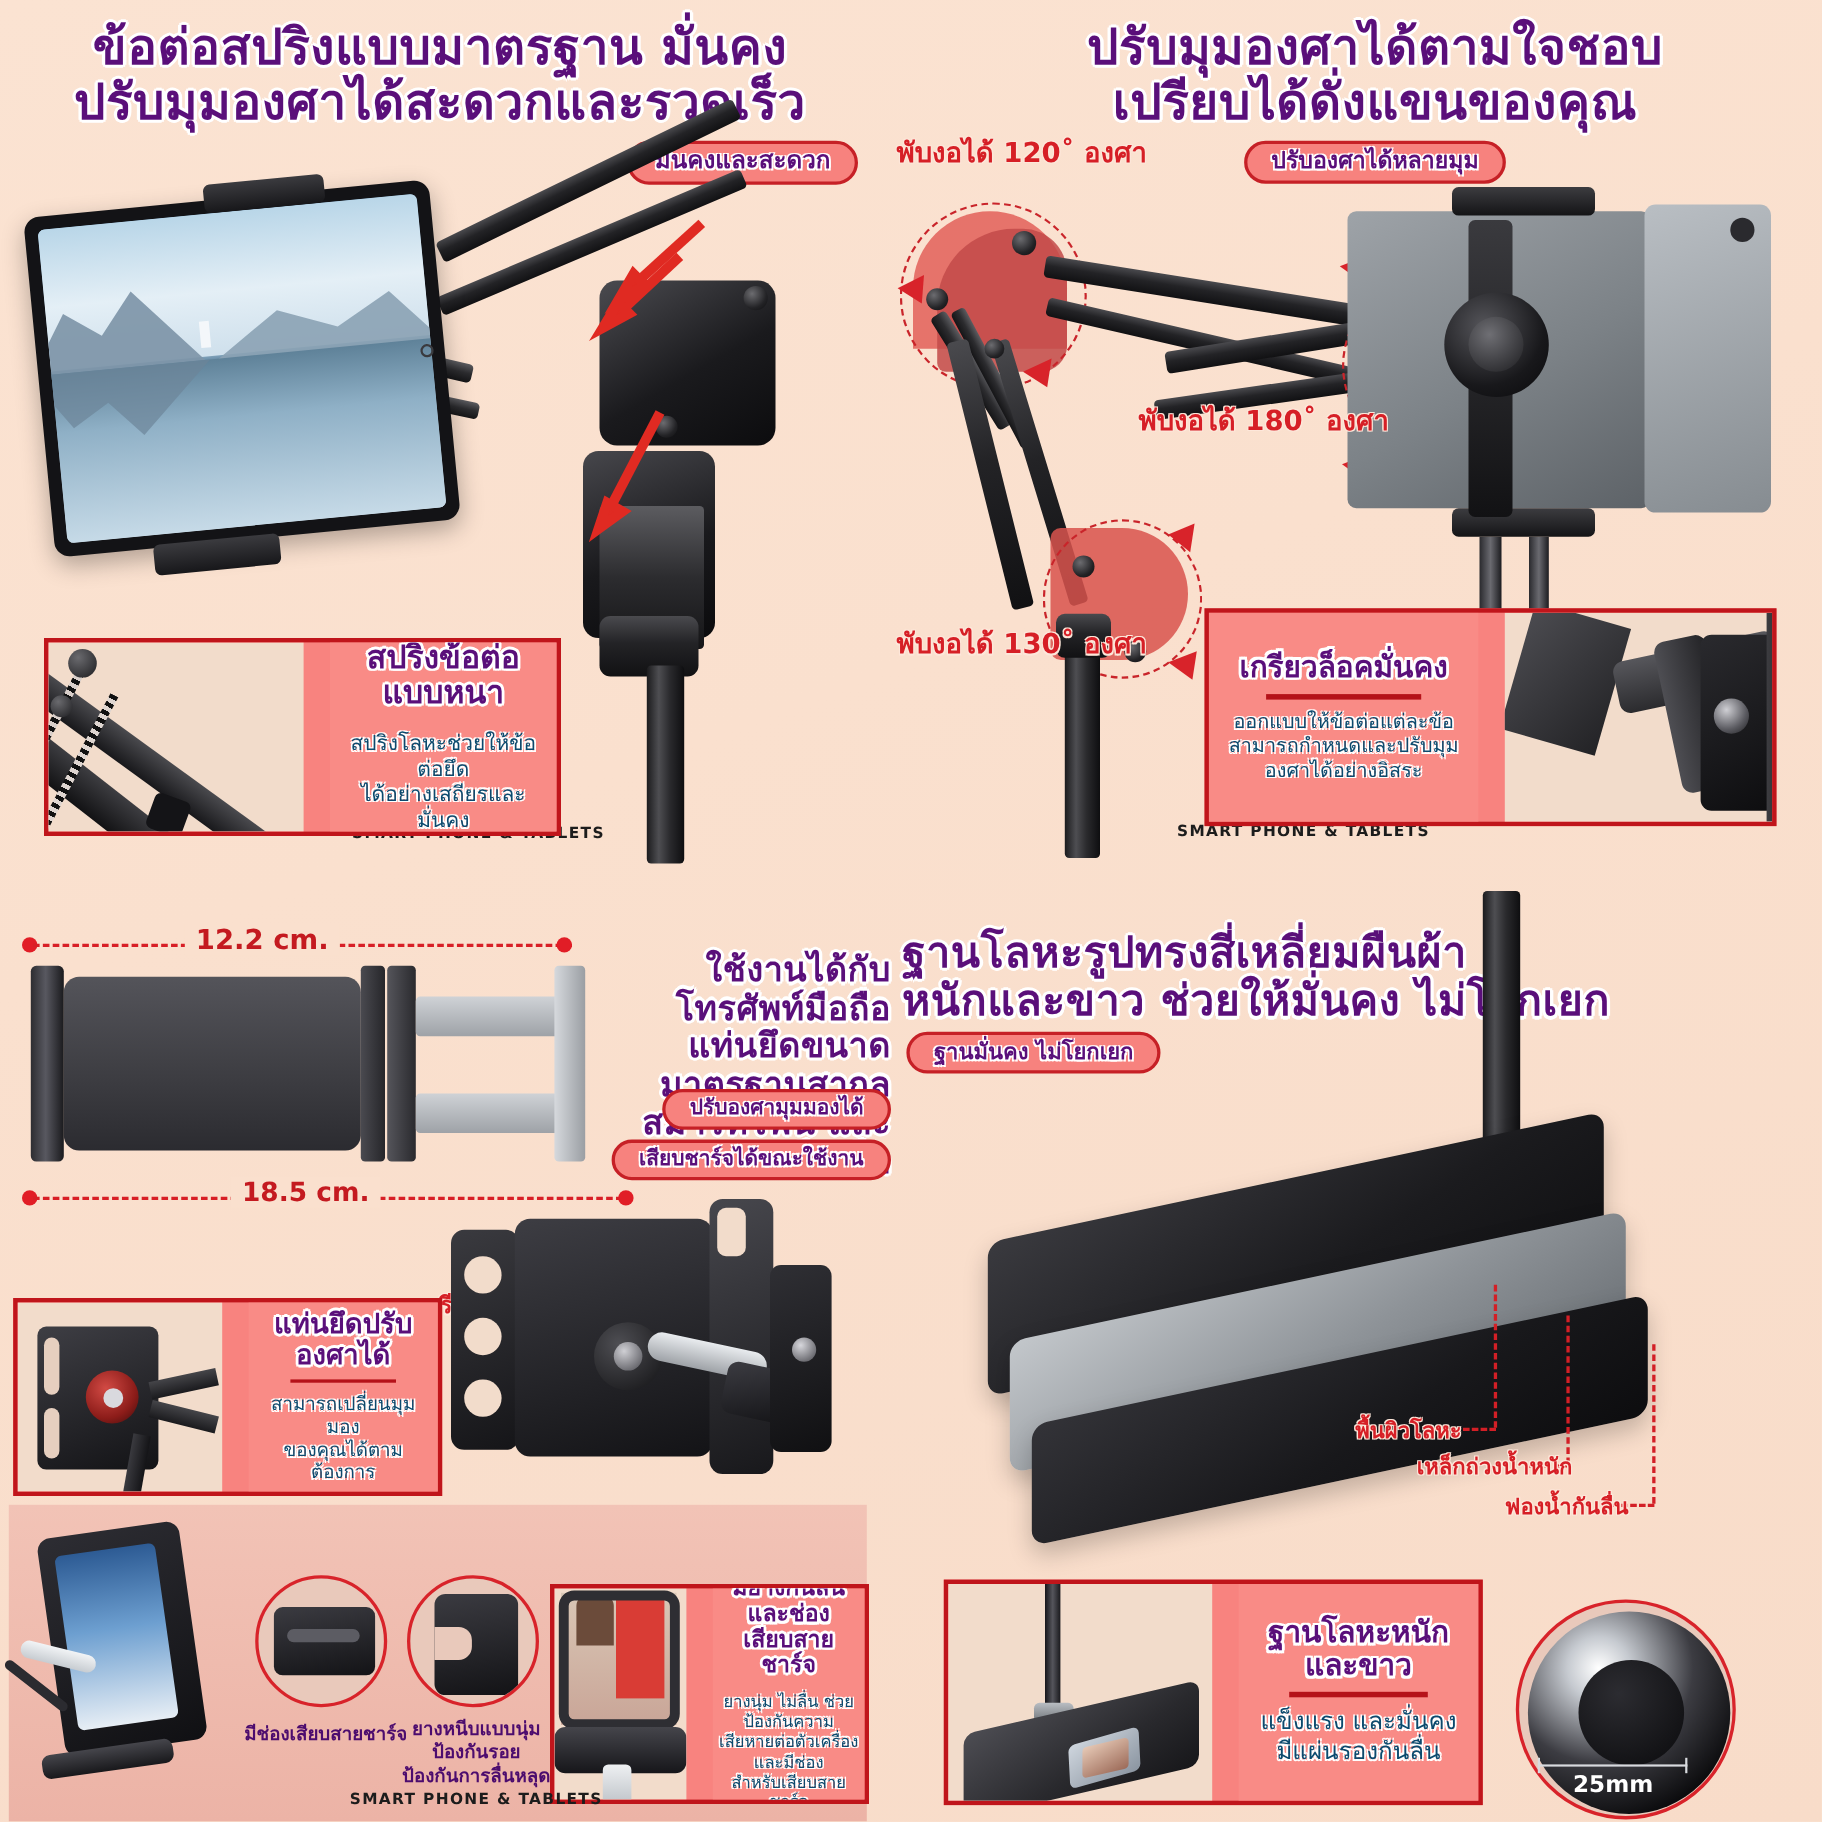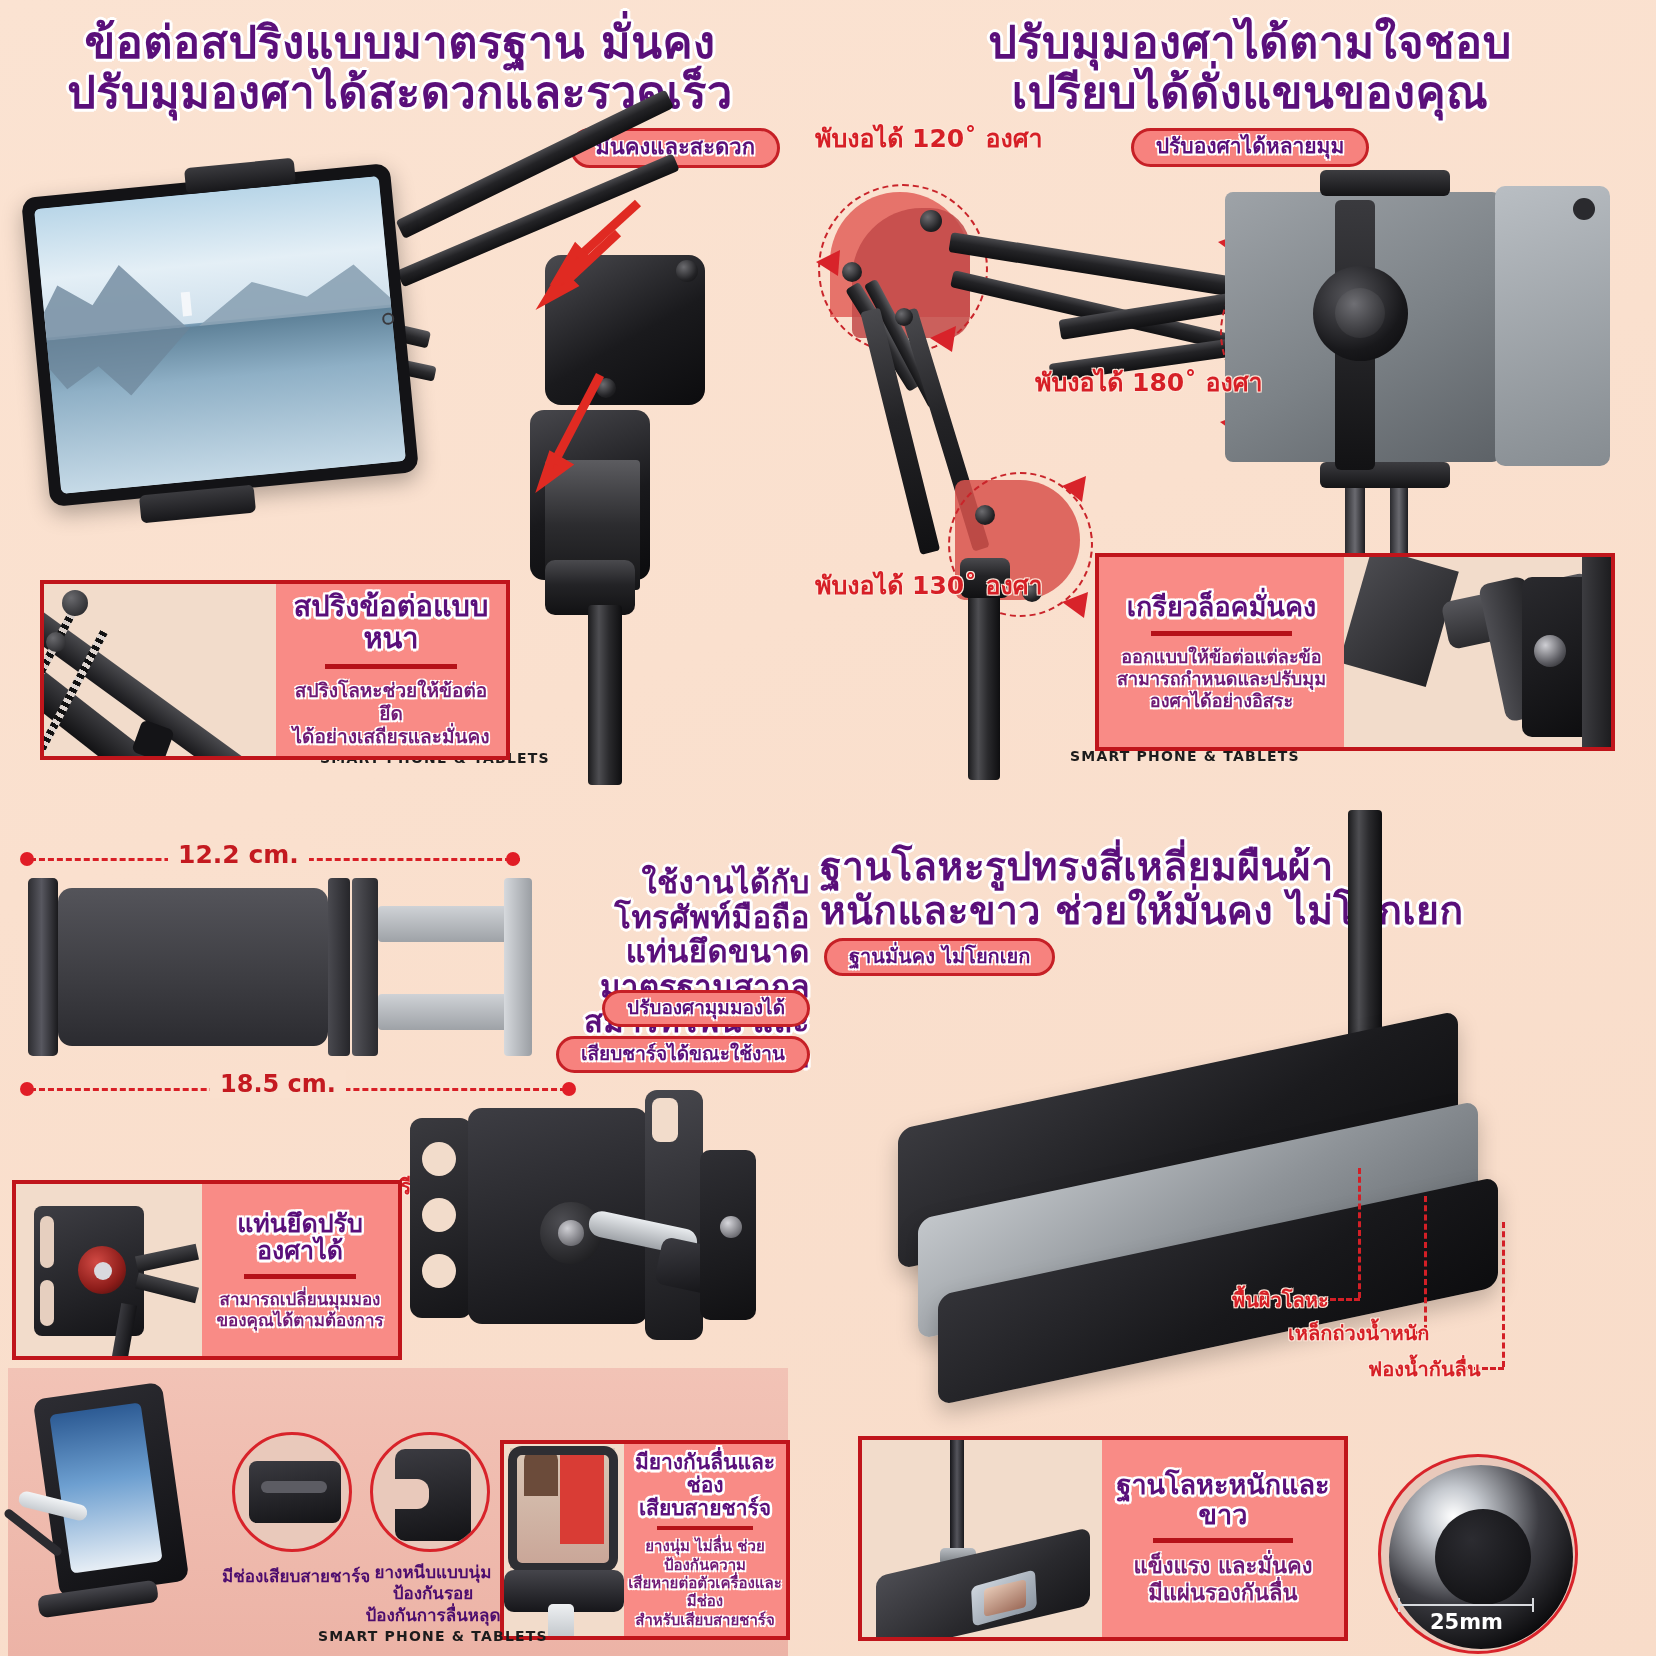--- a/index.html
+++ b/index.html
@@ -45,20 +45,21 @@
       -1.5px -1.5px 0 #fff, 1.5px -1.5px 0 #fff,
       -1.5px  1.5px 0 #fff, 1.5px  1.5px 0 #fff; }
 
   
   .callout {
     position: absolute;
     border: 4px solid #c0151b;
     display: flex;
     background: #f8837f;
     overflow: hidden;
+    gap: 24px;
   }
   .callout .cimg {
     position: relative;
     background: #f2dccb;
     overflow: hidden;
     flex: 0 0 auto;
   }
   .callout .ctext {
     flex: 1 1 auto;
     background: #f98b86;
@@ -73,22 +74,22 @@
     font-weight: 900;
     color: #5a0f7a;
     line-height: 1.1;
     text-shadow: -2px -2px 0 #fff, 2px -2px 0 #fff, -2px 2px 0 #fff, 2px 2px 0 #fff,
                  -2.5px 0 0 #fff, 2.5px 0 0 #fff, 0 -2.5px 0 #fff, 0 2.5px 0 #fff;
   }
   .callout .crule {
     width: 62%; height: 5px; background: #b51219; margin: 9px 0 10px;
   }
   .callout .cbody {
-    font-weight: 700;
-    color: #701a75;
+    font-weight: 400;
+    color: #0c4a6e;
     line-height: 1.22;
     text-shadow: -1.5px -1.5px 0 #fff, 1.5px -1.5px 0 #fff, -1.5px 1.5px 0 #fff, 1.5px 1.5px 0 #fff;
   }
 
   
   .redlbl {
     position: absolute;
     color: #d61f26;
     font-weight: 900;
     white-space: nowrap;

